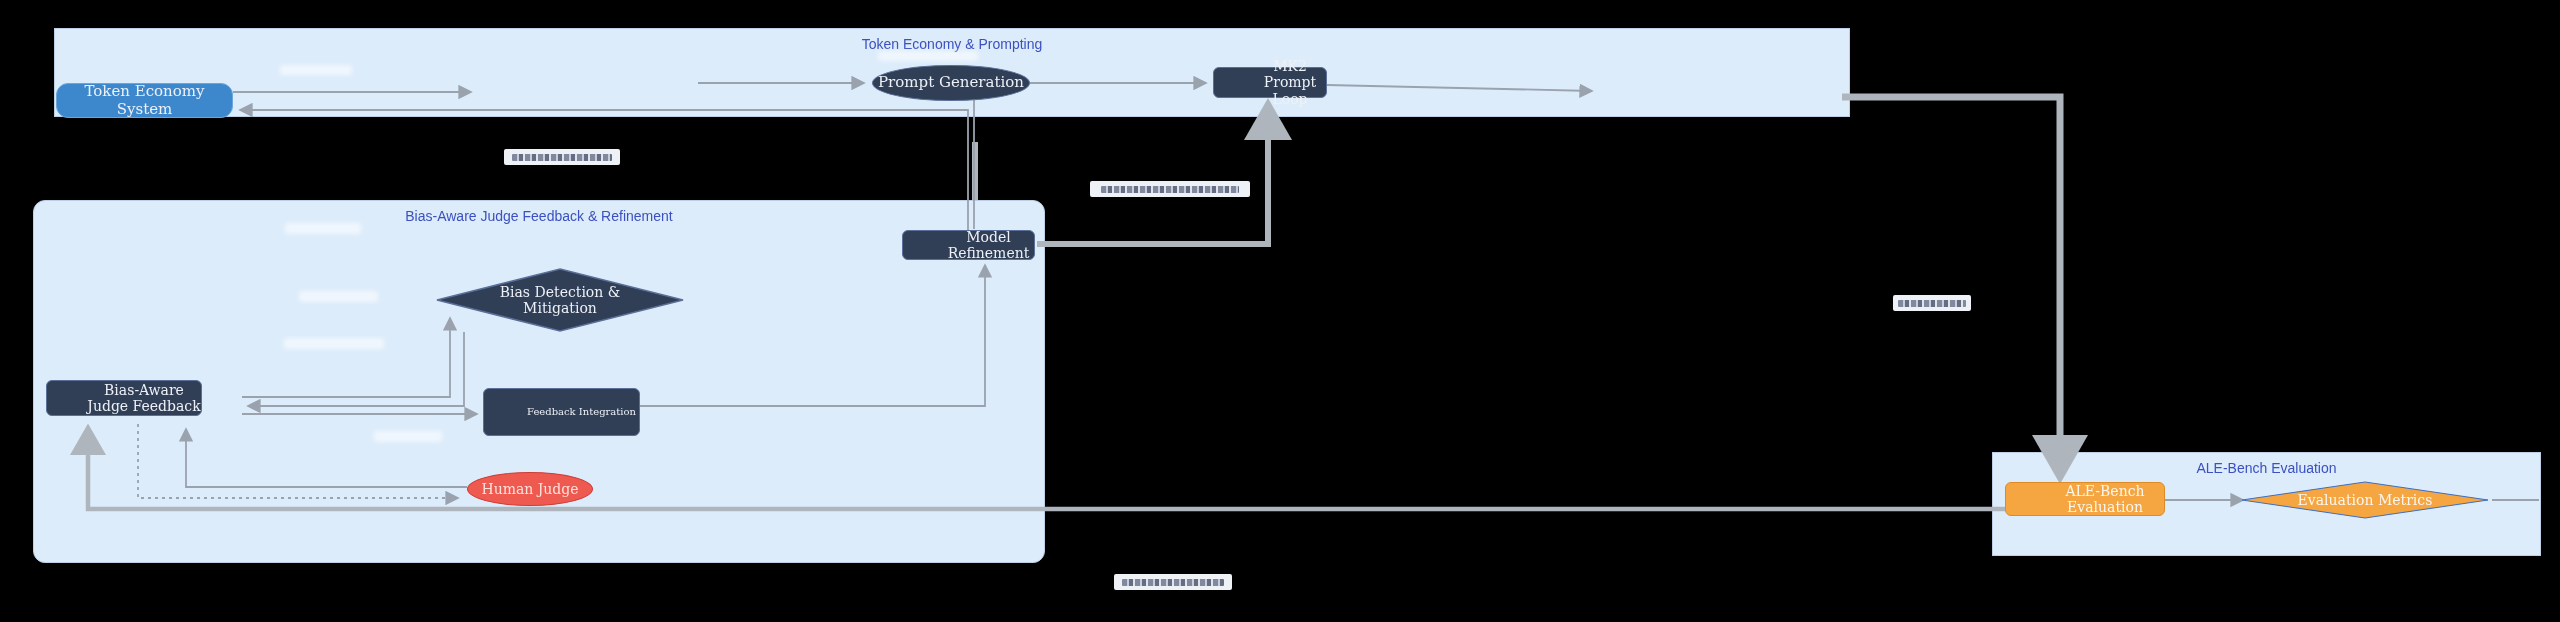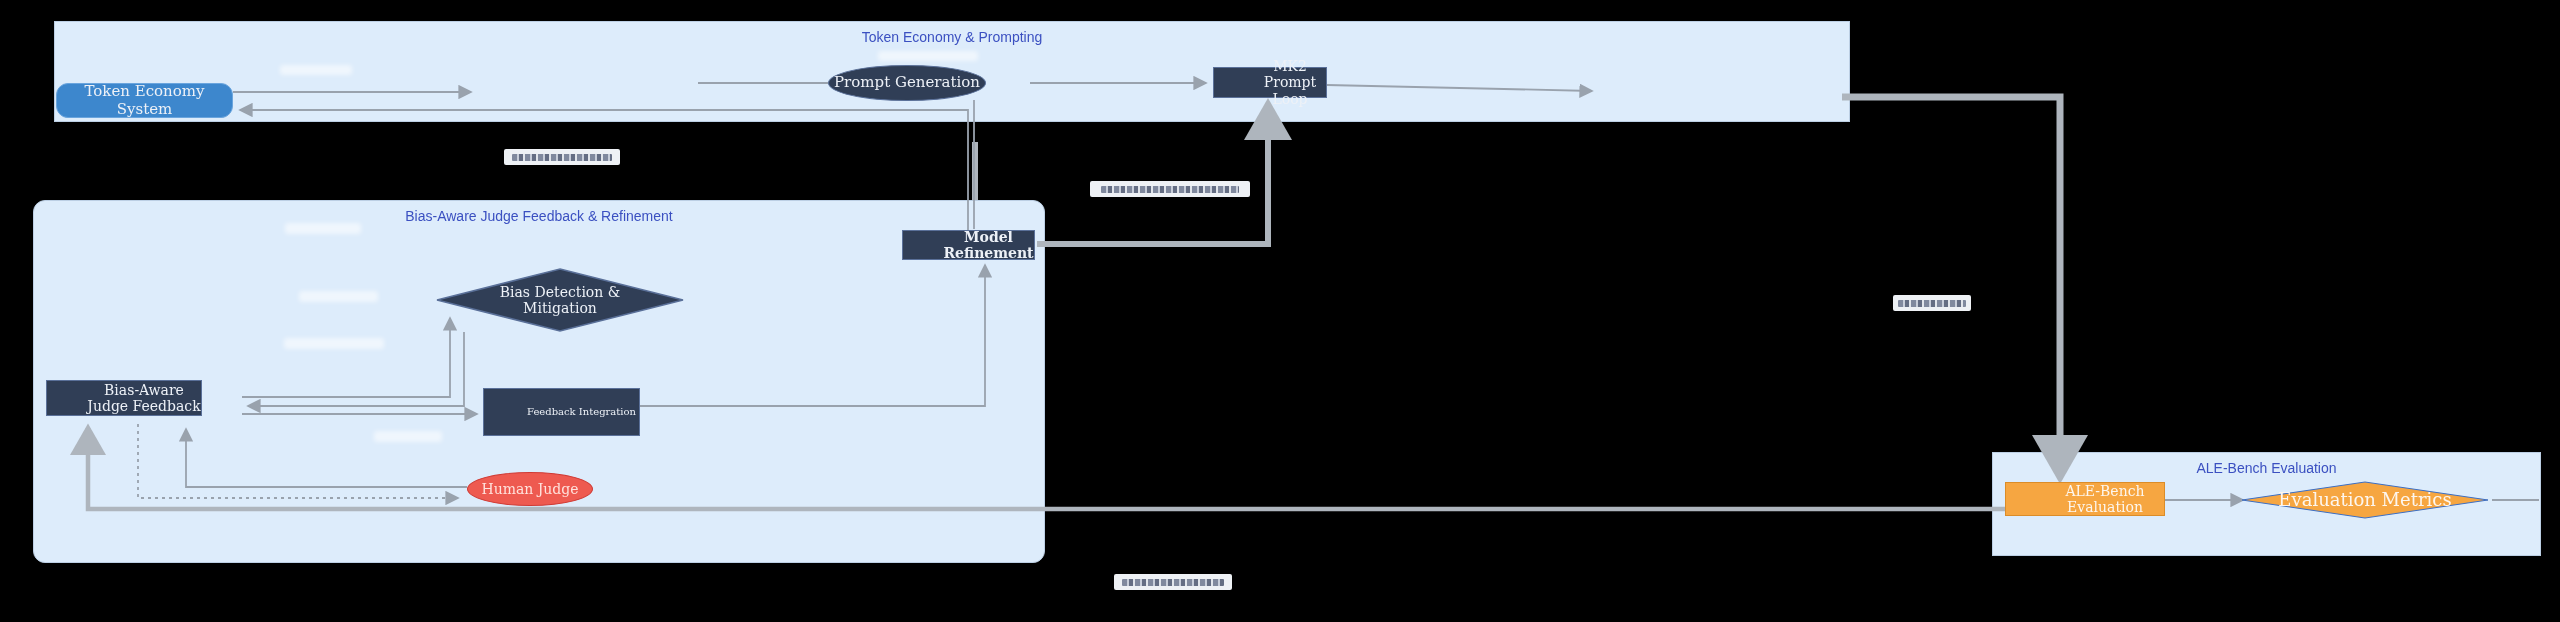--- a/index.html
+++ b/index.html
@@ -4,41 +4,41 @@
 <style>
   html,body{margin:0;padding:0;background:#000;}
   #canvas{position:relative;width:2560px;height:622px;background:#000;overflow:hidden;
           font-family:"DejaVu Serif", serif;}
   .subgraph{position:absolute;background:#ddecfb;border:1px solid #bccfe4;box-sizing:border-box;}
   .sg-title{position:absolute;top:7px;left:0;width:100%;text-align:center;
             font-family:"Liberation Sans", sans-serif;font-size:14px;color:#3b50c1;}
   #edges{position:absolute;left:0;top:0;z-index:3;}
   .node{position:absolute;display:flex;align-items:center;justify-content:center;
         box-sizing:border-box;z-index:5;color:#edf1f7;font-size:15px;text-align:center;line-height:1.15;}
-  .rect{background:#303e56;border:1.5px solid #5a7099;border-radius:0;padding-left:40px;}
+  .rect{background:#303e56;border:1.5px solid #5a7099;border-radius:6px;padding-left:40px;}
   .rounded{background:#3d87cd;border:1.5px solid #6aa5de;border-radius:12px;}
   .ellipse{background:#303e56;border:1.5px solid #5a7099;border-radius:50%;}
   .ellipse.red{background:#ee5a50;border-color:#cf3b35;color:#ffe2dc;}
   .rect.orange{background:#f6a641;border:1.5px solid #db8c28;color:#fdf6ee;}
   .diamond{background:transparent;border:none;}
   .diamond svg{position:absolute;left:0;top:0;}
   .diamond .lbl{position:relative;z-index:2;}
   .chip{position:absolute;background:#eef1f5;border-radius:2px;z-index:6;
         display:flex;align-items:center;justify-content:center;}
   .chip .scribble{width:86%;height:7px;border-radius:1px;opacity:.85;filter:blur(.7px);
         background:repeating-linear-gradient(90deg,#6d7790 0 5px,#c2c9d6 5px 7px,#4d5670 7px 11px,#dfe3ea 11px 13px);}
   .ghost{position:absolute;background:rgba(255,255,255,.55);border-radius:3px;
          filter:blur(2px);z-index:6;}
 </style>
 </head>
 <body>
 
 <div id="canvas">
 
-  <div class="subgraph" style="left:54px;top:21px;width:1796px;height:101px;">
+  <div class="subgraph" style="left:54px;top:28px;width:1796px;height:89px;">
     <div class="sg-title">Token Economy &amp; Prompting</div>
   </div>
   <div class="subgraph" style="left:33px;top:200px;width:1012px;height:363px;border-radius:12px;">
     <div class="sg-title">Bias-Aware Judge Feedback &amp; Refinement</div>
   </div>
   <div class="subgraph" style="left:1992px;top:452px;width:549px;height:104px;">
     <div class="sg-title">ALE-Bench Evaluation</div>
   </div>
 
   <svg id="edges" width="2560" height="622">
@@ -70,30 +70,30 @@
     <path d="M138,424 L138,498 L458,498" stroke="#99a2ad" stroke-width="1.8" fill="none" stroke-dasharray="3 4" marker-end="url(#ath)"></path>
     <path d="M2165,500 L2243,500" stroke="#99a2ad" stroke-width="1.8" fill="none" marker-end="url(#ath)"></path>
     <path d="M2492,500 L2539,500" stroke="#99a2ad" stroke-width="1.8" fill="none"></path>
   </svg>
 
   <div class="node rounded" style="left:56px;top:83px;width:177px;height:35px;">
     <span class="lbl">Token Economy System</span>
   </div>
 
 
-  <div class="node ellipse" style="left:828px;top:65px;width:158px;height:36px;">
+  <div class="node ellipse" style="left:872px;top:65px;width:158px;height:36px;">
     <span class="lbl">Prompt Generation</span>
   </div>
 
   <div class="node rect" style="left:1213px;top:67px;width:114px;height:31px;font-size:14px;">
     <span class="lbl">MK2 Prompt Loop</span>
   </div>
 
 
-  <div class="node rect" style="left:902px;top:230px;width:133px;height:30px;font-size:14px;font-weight:bold;">
+  <div class="node rect" style="left:902px;top:230px;width:133px;height:30px;font-size:14px;">
     <span class="lbl">Model Refinement</span>
   </div>
 
   <div class="node diamond" style="left:435px;top:268px;width:250px;height:64px;font-size:14px;">
     <svg width="250" height="64">
       <polygon points="125,1 248,32 125,63 2,32" fill="#303e56" stroke="#5a7099" stroke-width="1.5"></polygon>
     </svg>
     <span class="lbl" style="width:130px;">Bias Detection &amp; Mitigation</span>
   </div>
 
@@ -106,21 +106,21 @@
   </div>
 
   <div class="node ellipse red" style="left:467px;top:472px;width:126px;height:34px;font-size:14px;">
     <span class="lbl">Human Judge</span>
   </div>
 
   <div class="node rect orange" style="left:2005px;top:482px;width:160px;height:34px;font-size:14px;">
     <span class="lbl">ALE-Bench Evaluation</span>
   </div>
 
-  <div class="node diamond" style="left:2240px;top:481px;width:250px;height:38px;font-size:18px;color:#fdf6ee;">
+  <div class="node diamond" style="left:2240px;top:481px;width:250px;height:38px;font-size:14px;color:#fdf6ee;">
     <svg width="250" height="38">
       <polygon points="125,1 248,19 125,37 2,19" fill="#f6a641" stroke="#3b6ec4" stroke-width="1"></polygon>
     </svg>
     <span class="lbl">Evaluation Metrics</span>
   </div>
 
   <div class="chip" style="left:504px;top:149px;width:116px;height:16px;">
       <div class="scribble"></div>
     </div>
   <div class="chip" style="left:1090px;top:181px;width:160px;height:16px;">

